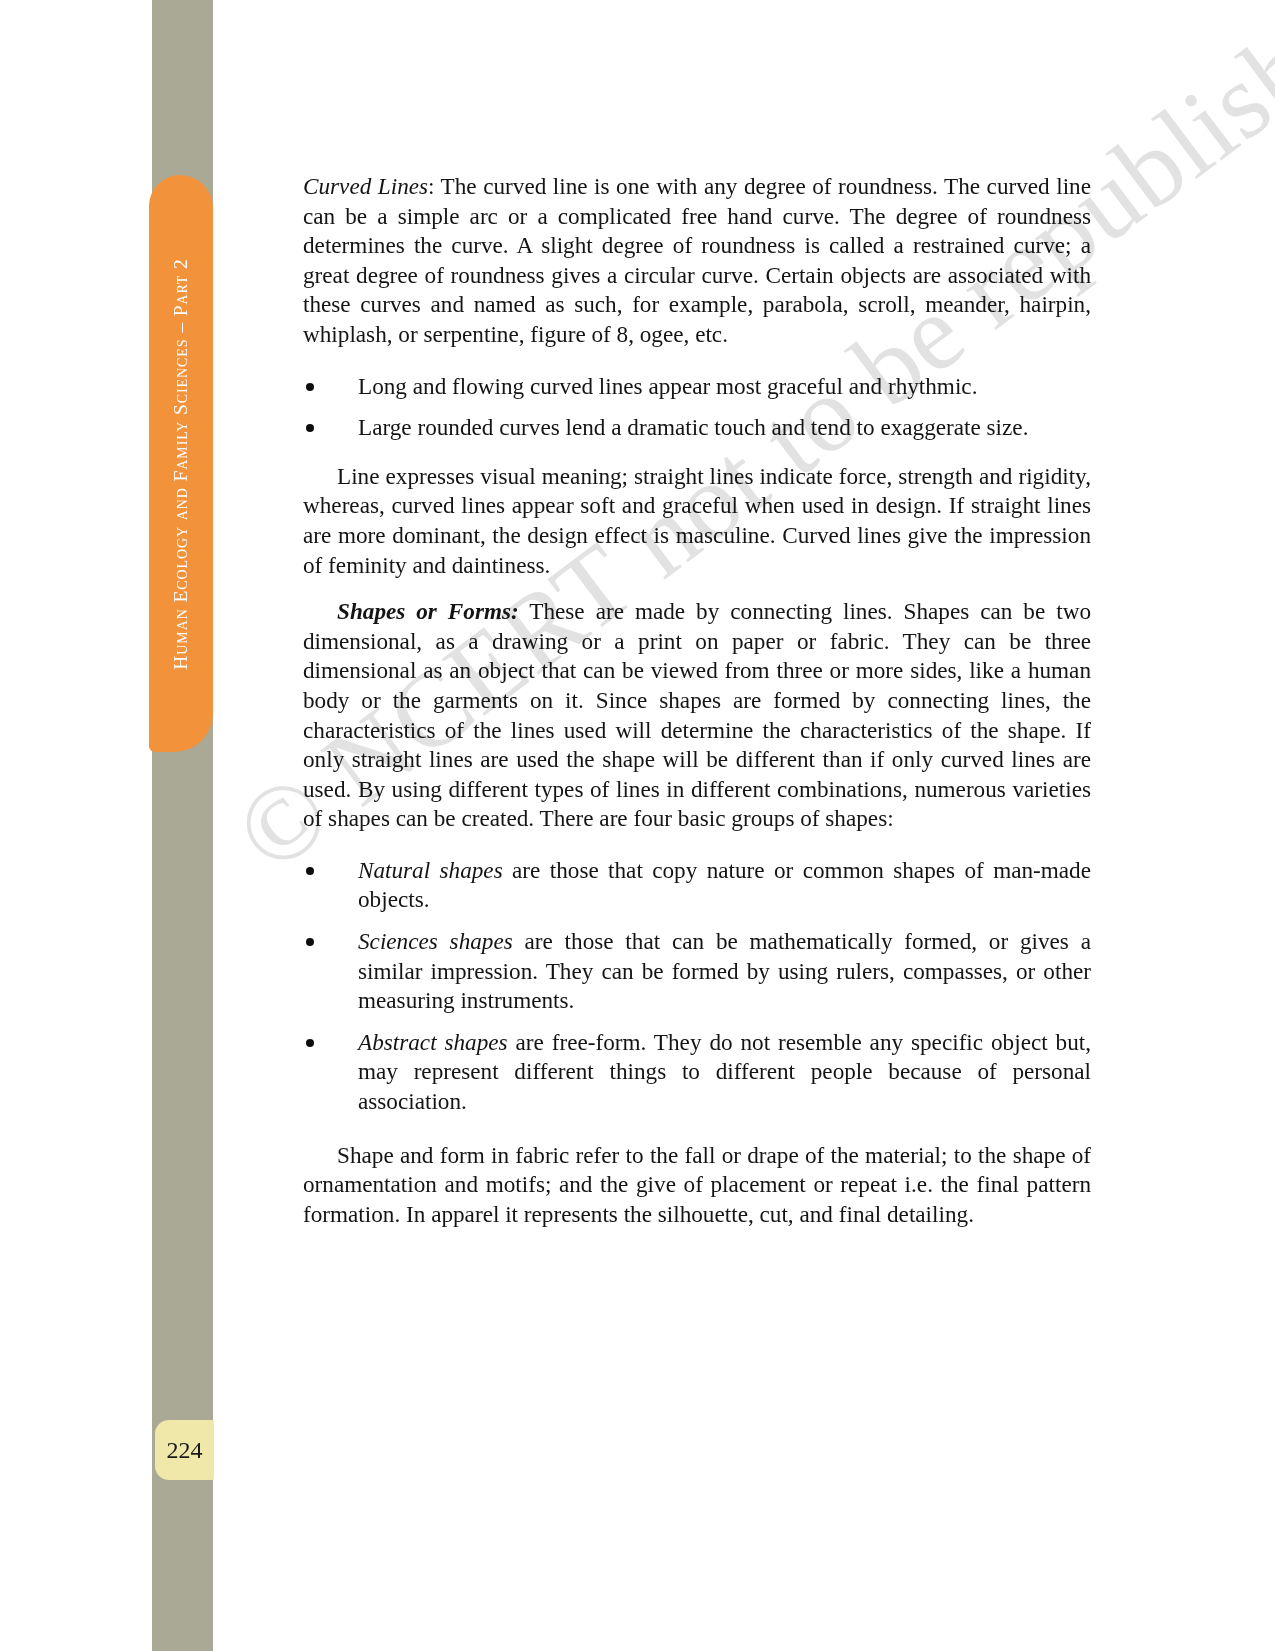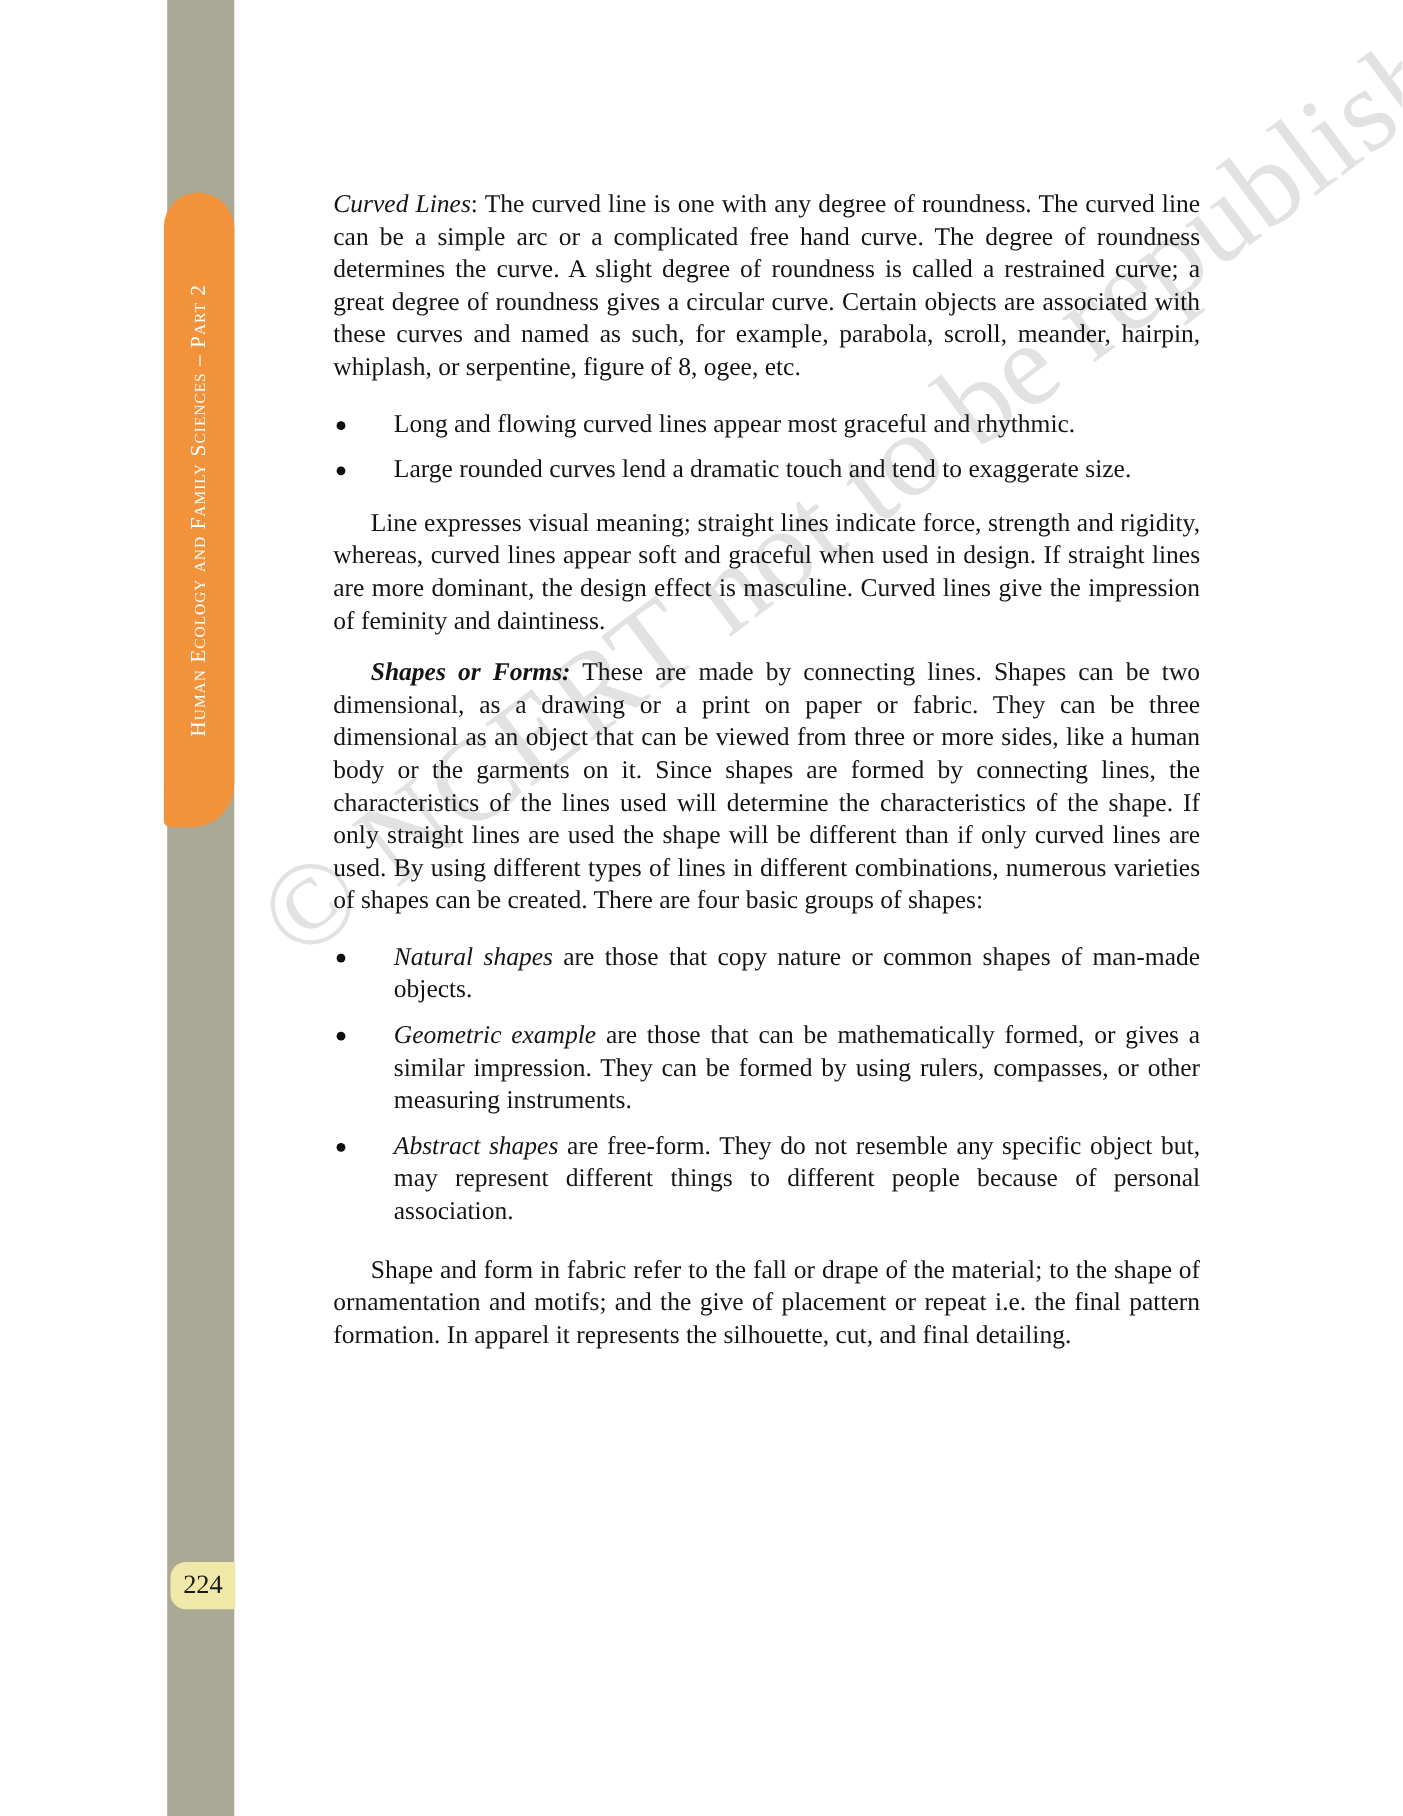--- a/index.html
+++ b/index.html
@@ -57,21 +57,21 @@
     letter-spacing: 0.9px;
     line-height: 1;
   }
 
   
   #page-number-badge {
     position: absolute;
     left: 155px;
     top: 1420px;
     width: 59px;
-    height: 43px;
+    height: 60px;
     background: #efe8a8;
     border-top-left-radius: 14px;
     border-bottom-left-radius: 14px;
     border-top-right-radius: 2px;
     border-bottom-right-radius: 2px;
     z-index: 3;
     display: flex;
     align-items: center;
     justify-content: center;
   }
@@ -209,21 +209,21 @@
 
     <div class="spacer-sm"></div>
 
     <ul class="bullet-list">
       <li class="bullet-item">
         <span class="bullet-marker"></span>
         <span class="lead-italic">Natural shapes</span><span> are those that copy nature or common shapes of man-made objects.</span>
       </li>
       <li class="bullet-item">
         <span class="bullet-marker"></span>
-        <span class="lead-italic">Geometric example</span><span> are those that can be mathematically formed, or gives a similar impression. They can be formed by using rulers, compasses, or other measuring instruments.</span>
+        <span class="lead-italic">Sciences shapes</span><span> are those that can be mathematically formed, or gives a similar impression. They can be formed by using rulers, compasses, or other measuring instruments.</span>
       </li>
       <li class="bullet-item">
         <span class="bullet-marker"></span>
         <span class="lead-italic">Abstract shapes</span><span> are free-form. They do not resemble any specific object but, may represent different things to different people because of personal association.</span>
       </li>
     </ul>
 
     <div class="spacer-md"></div>
 
     <p class="para indented">Shape and form in fabric refer to the fall or drape of the material; to the shape of ornamentation and motifs; and the give of placement or repeat i.e. the final pattern formation. In apparel it represents the silhouette, cut, and final detailing.</p>

